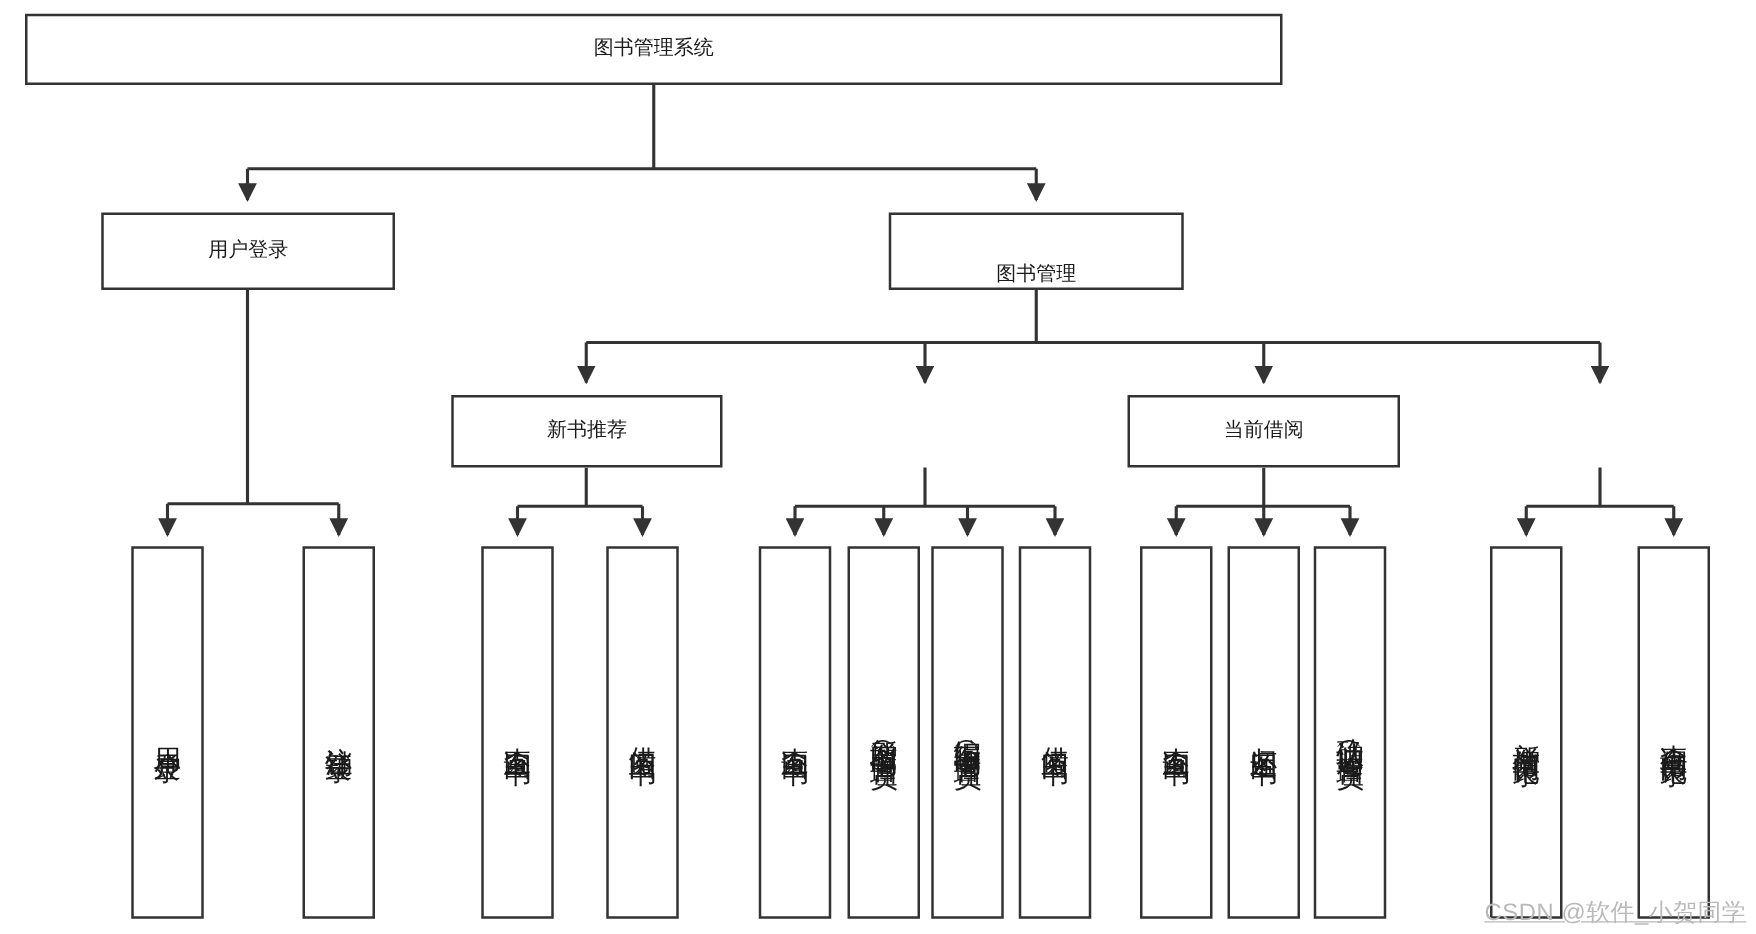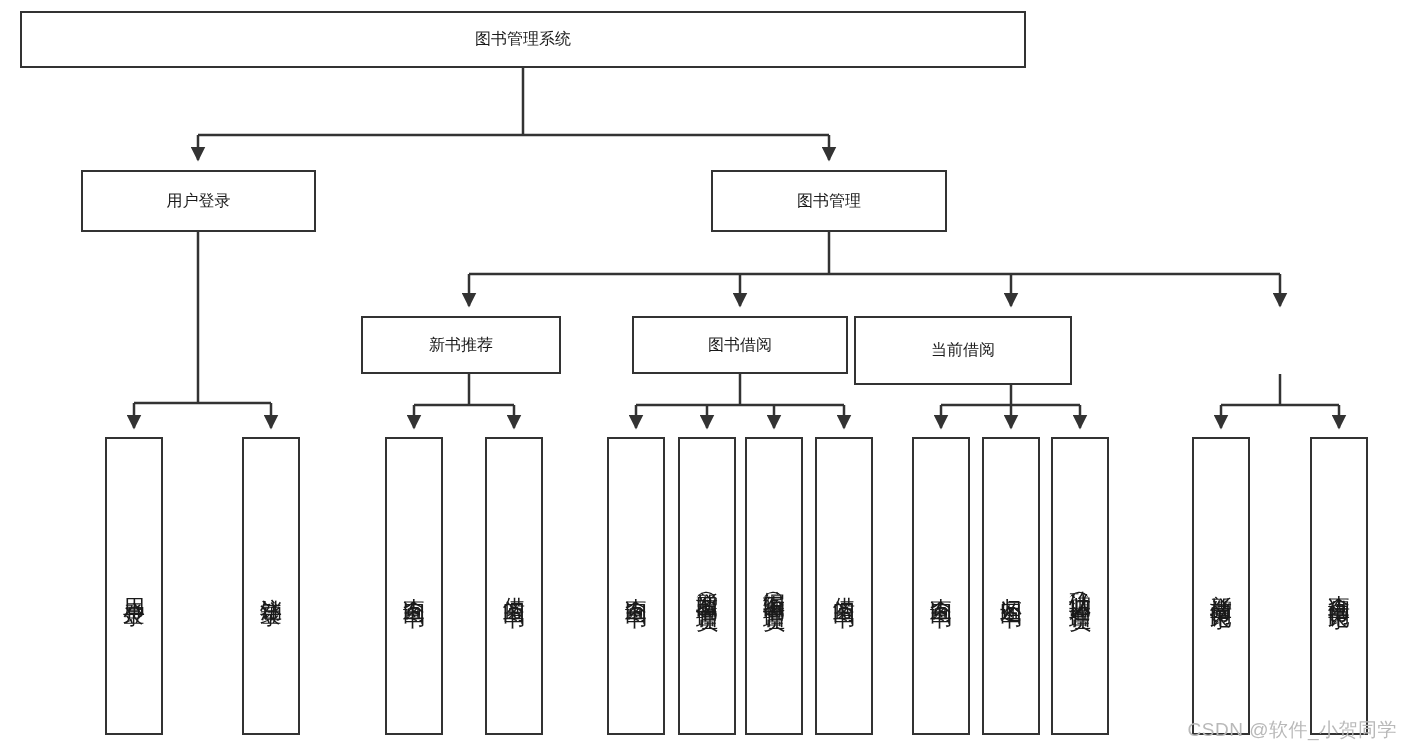--- a/index.html
+++ b/index.html
@@ -62,20 +62,21 @@
   }
   .watermark {
     position: absolute;
     right: 8px;
     bottom: 4px;
     font-size: 19px;
     color: #b9b9b9;
     letter-spacing: 0.5px;
     white-space: nowrap;
     user-select: none;
+    text-decoration: underline;
   }
 </style>
 </head>
 <body>
 
 <div id="diagram-root">
 
   <svg class="edge-layer" width="1405" height="747" viewBox="0 0 1405 747" xmlns="http://www.w3.org/2000/svg">
     <defs>
       <marker id="arrow" viewBox="0 0 10 10" refX="9" refY="5" markerWidth="6" markerHeight="6" orient="auto-start-reverse">
@@ -126,31 +127,28 @@
     </g>
   </svg>
 
   <div class="node horizontal" style="left:20px; top:11px; width:1006px; height:57px;">
     <span class="node-label">图书管理系统</span>
   </div>
 
   <div class="node horizontal" style="left:81px; top:170px; width:235px; height:62px;">
     <span class="node-label">用户登录</span>
   </div>
-  <div class="node horizontal" style="left:711px; top:170px; width:236px; height:62px;">
+  <div class="node horizontal" style="left:711px; top:170px; width:236px; height:62px;align-items:flex-end;">
     <span class="node-label">图书管理</span>
   </div>
 
-  <div class="node horizontal" style="left:361px; top:316px; width:200px; height:58px;">
+  <div class="node horizontal" style="left:361px; top:316px; width:217px; height:58px;">
     <span class="node-label">新书推荐</span>
   </div>
-  <div class="node horizontal" style="left:632px; top:316px; width:216px; height:58px;">
-    <span class="node-label">图书借阅</span>
-  </div>
-  <div class="node horizontal" style="left:854px; top:316px; width:218px; height:69px;">
+  <div class="node horizontal" style="left:902px; top:316px; width:218px; height:58px;">
     <span class="node-label">当前借阅</span>
   </div>
 
   <div class="node vertical" style="left:105px; top:437px; width:58px; height:298px;">
     <span class="node-label">用户登录</span>
   </div>
   <div class="node vertical" style="left:242px; top:437px; width:58px; height:298px;">
     <span class="node-label">注销登录</span>
   </div>
 

